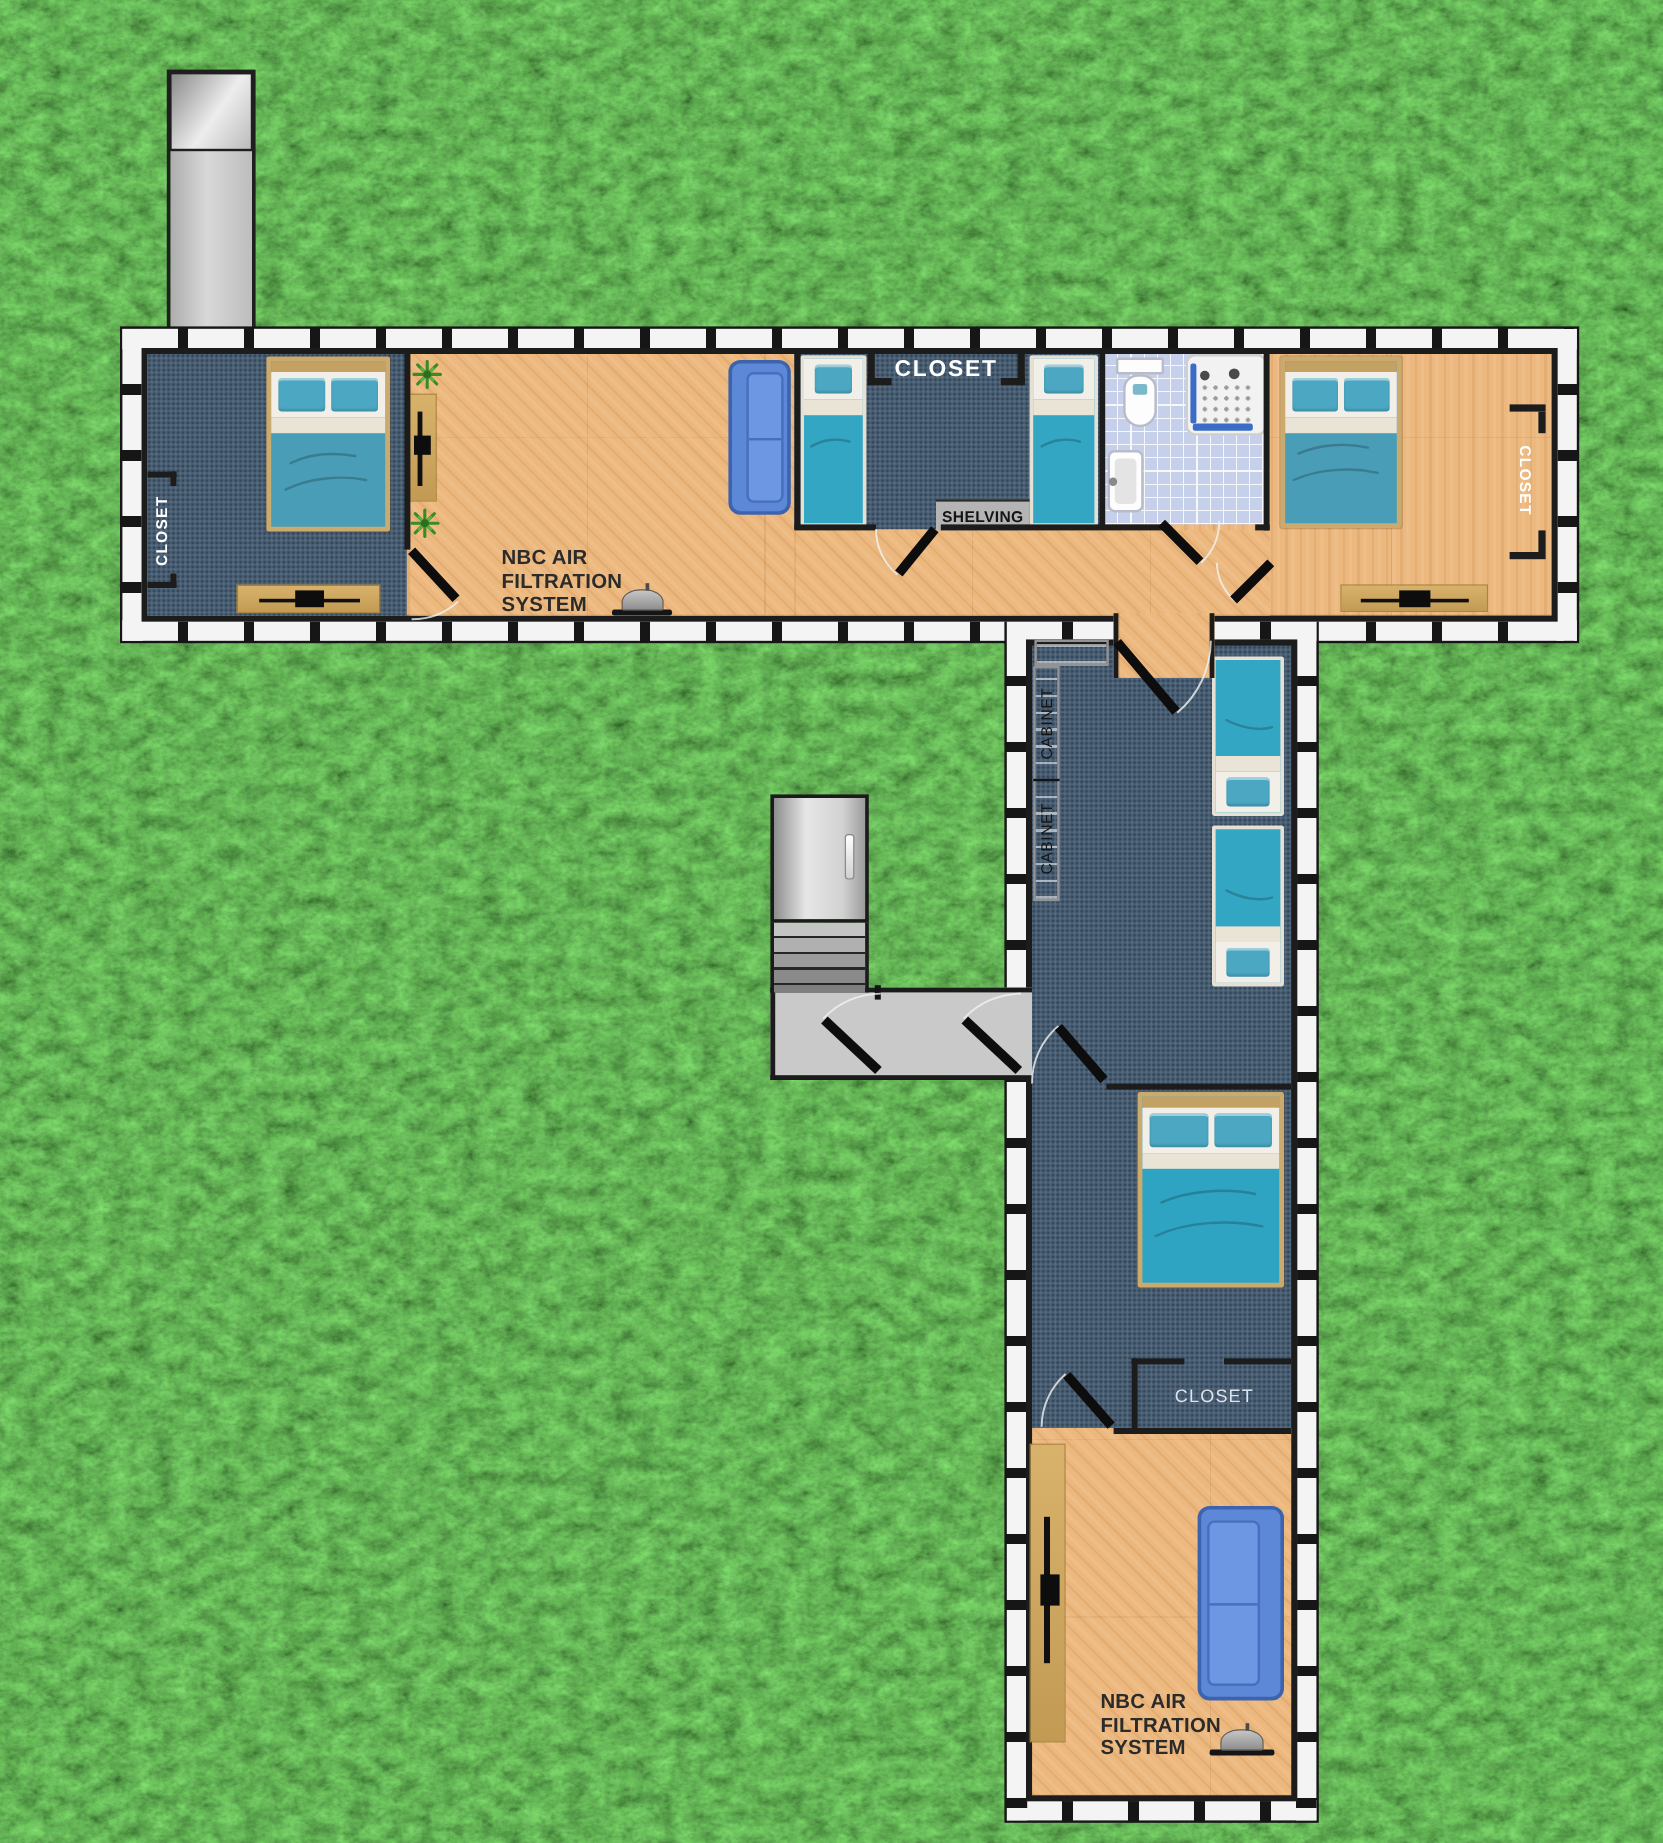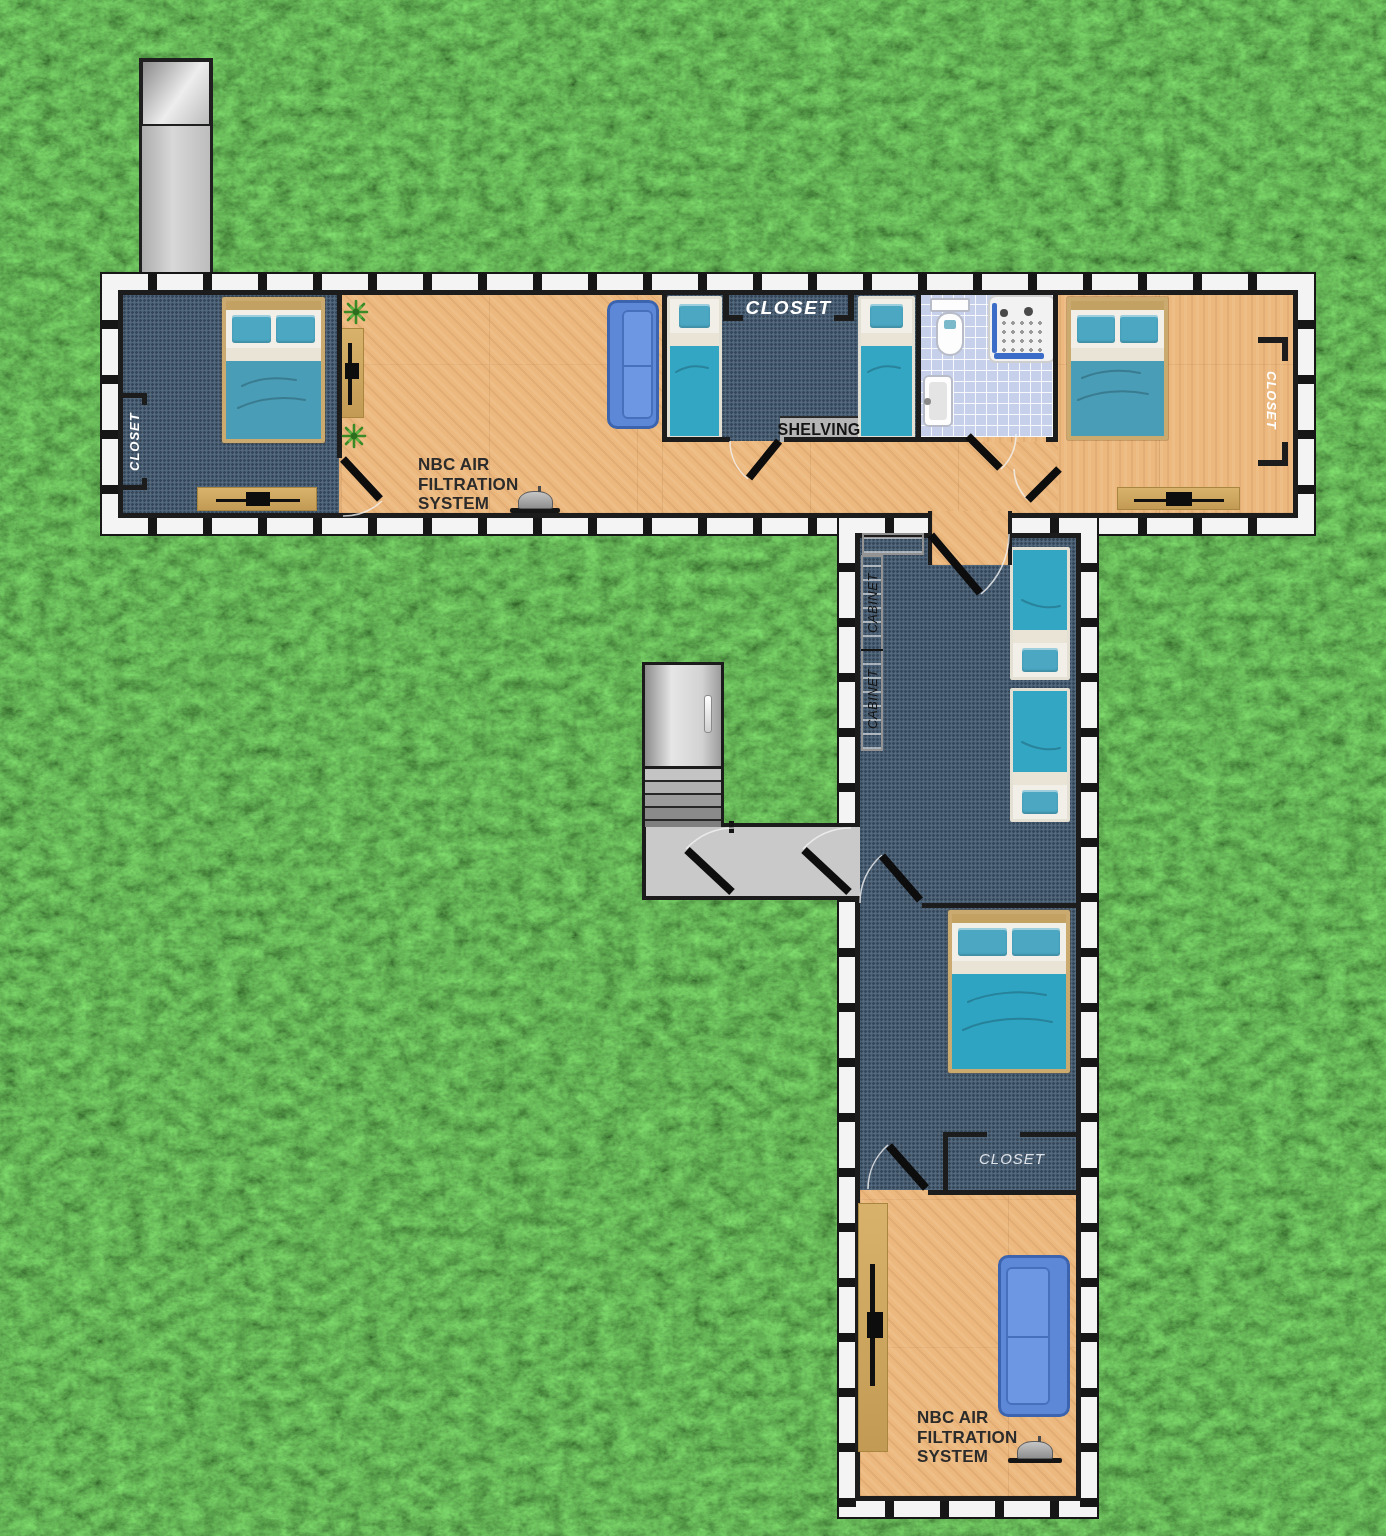--- a/index.html
+++ b/index.html
@@ -65,26 +65,26 @@
 
   
   .hatch{position:absolute;background:linear-gradient(90deg,#8d8d8d,#e6e6e6 35%,#d2d2d2 75%,#9c9c9c);border:3px solid #1b1b1b;z-index:25;}
   .hatch .hd{position:absolute;right:9px;top:30px;width:8px;height:38px;background:linear-gradient(180deg,#ffffff,#cfcfcf);border:1px solid #8a8a8a;border-radius:3px;}
   .steps{position:absolute;border-left:3px solid #1b1b1b;border-right:3px solid #1b1b1b;z-index:26;background:linear-gradient(180deg,#c4c4c4 0 11px,#262626 11px 13px,#b0b0b0 13px 24px,#262626 24px 26px,#9b9b9b 26px 37px,#262626 37px 39px,#8a8a8a 39px 50px,#262626 50px 52px,#7f7f7f 52px 58px);}
   .corr{position:absolute;background:#c9c9c9;border:4px solid #1b1b1b;border-right:none;z-index:24;}
   .vshaft{position:absolute;background:linear-gradient(90deg,#adadad,#d8d8d8 45%,#bdbdbd);border:3px solid #1f1f1f;z-index:9;}
   .vshaft .cap{position:absolute;left:-1px;right:-1px;top:-1px;height:66px;background:linear-gradient(125deg,#8a8a8a,#ededed 55%,#bcbcbc);border:2px solid #1f1f1f;}
 
   
-  .lb{position:absolute;display:flex;justify-content:center;text-align:center;color:#fff;font-weight:bold;z-index:20;font-style:italic;}
+  .lb{position:absolute;display:flex;align-items:center;justify-content:center;text-align:center;color:#fff;font-weight:bold;z-index:20;}
   .vlabel-ccw{writing-mode:vertical-rl;transform:rotate(180deg);}
   .vlabel-cw{writing-mode:vertical-rl;}
   .lb-closet-side{font-size:13px;letter-spacing:1px;}
   .lb-closet-center{font-size:19px;letter-spacing:1.5px;}
-  .lb-shelving{font-size:16px;letter-spacing:.3px;color:#141414;}
+  .lb-shelving{font-size:13px;letter-spacing:.3px;color:#141414;}
   .lb-cabinet{font-size:13px;letter-spacing:.5px;color:#141414;font-weight:normal;}
   .lb-closet-mid{font-size:15px;letter-spacing:1px;color:#dfe3ea;font-weight:normal;}
   .nbc{position:absolute;font-weight:bold;color:#2b2b2b;font-size:17px;line-height:19.5px;letter-spacing:.2px;z-index:20;}
   .shelving-unit{position:absolute;background:#b4b4b4;border-top:2px solid #2a2a2a;z-index:15;display:flex;align-items:center;justify-content:center;}
   svg.overlay{position:absolute;left:0;top:0;z-index:40;pointer-events:none;}
   .patch{position:absolute;z-index:25;border-left:4px solid #1b1b1b;border-right:4px solid #1b1b1b;}
   .tick{position:absolute;background:#141414;z-index:27;}
 </style>
 </head>
 <body>

